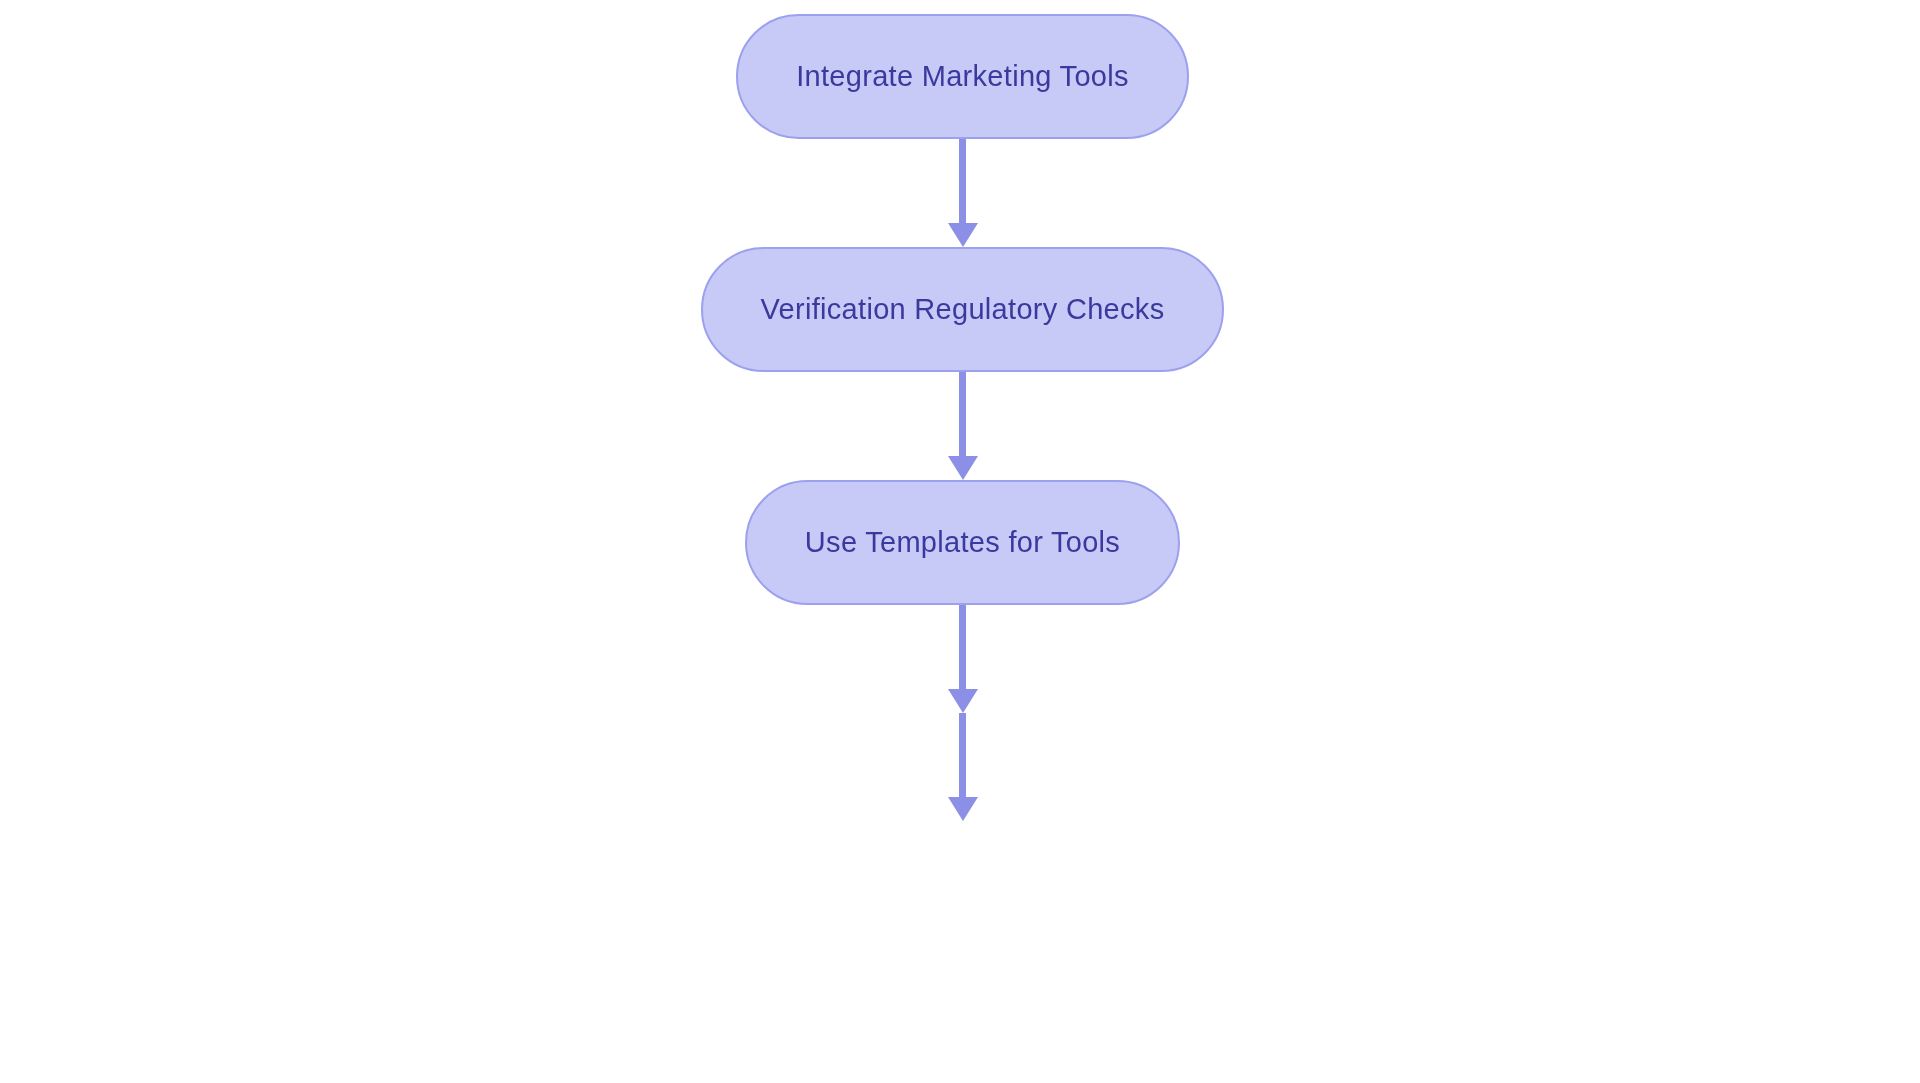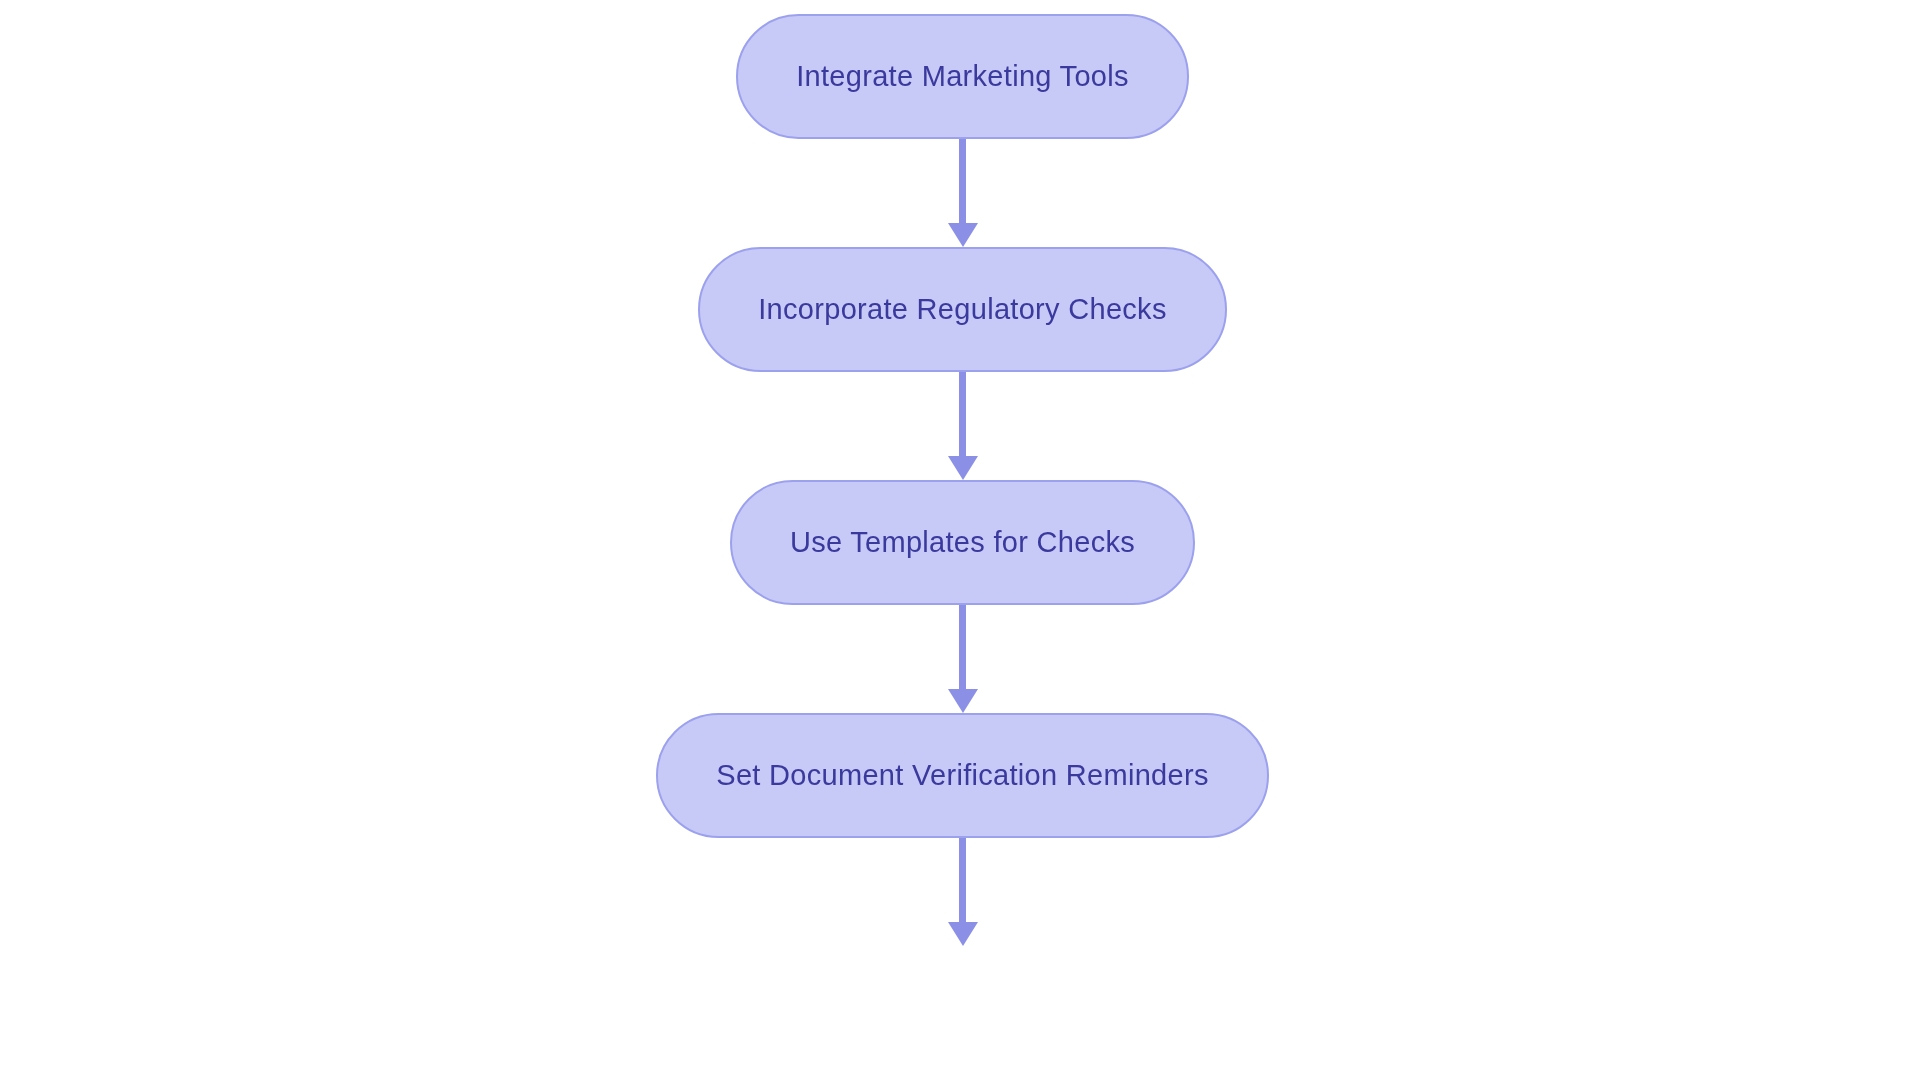--- a/index.html
+++ b/index.html
@@ -70,40 +70,37 @@
     <div class="flow-node">
       <span class="node-label">Integrate Marketing Tools</span>
     </div>
 
     <div class="flow-arrow">
       <div class="shaft"></div>
       <div class="head"></div>
     </div>
 
     <div class="flow-node">
-      <span class="node-label">Incorporate Regulatory Checks</span>
+      <span class="node-label">Verification Regulatory Checks</span>
     </div>
 
     <div class="flow-arrow">
       <div class="shaft"></div>
       <div class="head"></div>
     </div>
 
     <div class="flow-node">
-      <span class="node-label">Use Templates for Checks</span>
+      <span class="node-label">Use Templates for Tools</span>
     </div>
 
     <div class="flow-arrow">
       <div class="shaft"></div>
       <div class="head"></div>
     </div>
 
-    <div class="flow-node">
-      <span class="node-label">Set Document Verification Reminders</span>
-    </div>
 
     <div class="flow-arrow">
       <div class="shaft"></div>
       <div class="head"></div>
     </div>
 
 
   </div>
 </div>
 

